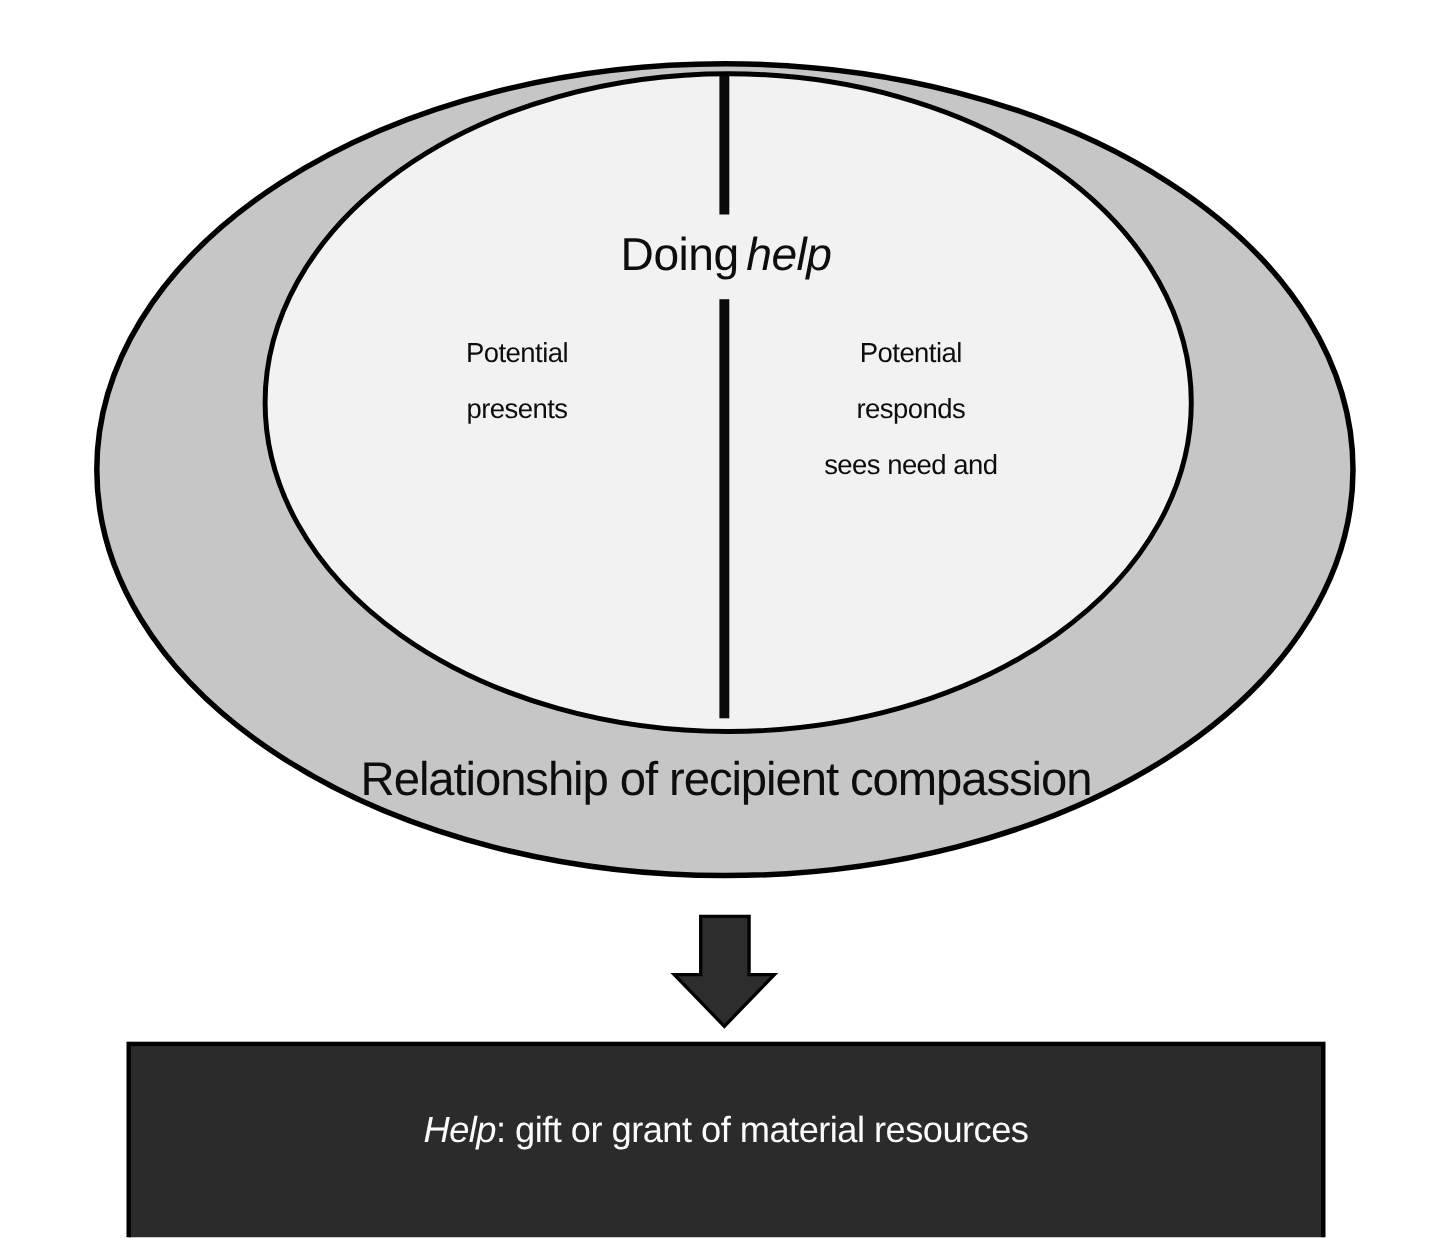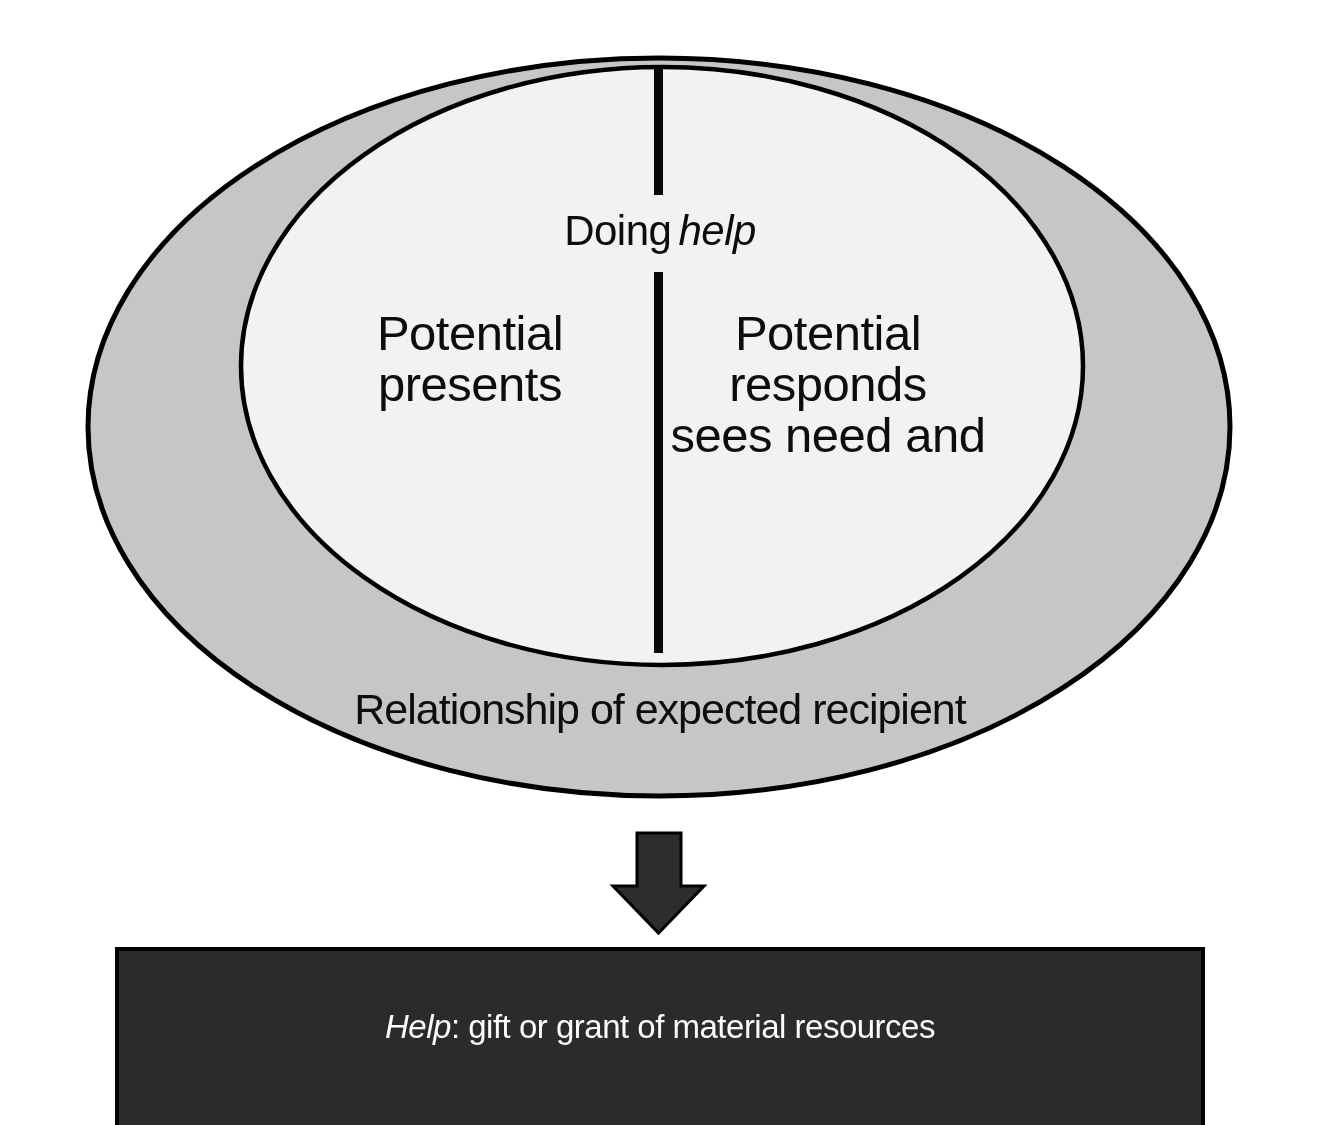--- a/index.html
+++ b/index.html
@@ -32,23 +32,23 @@
     top: 207px;
     width: 400px;
     font-size: 42px;
     line-height: 48px;
   }
   .doing-help .em {
     font-style: italic;
     margin-left: 7px;
   }
   .half-block {
-    top: 308px;
+    top: 296px;
     width: 320px;
-    font-size: 49px;
+    font-size: 25px;
     line-height: 51px;
     white-space: normal;
   }
   .half-left  { left: 310px; }
   .half-right { left: 668px; }
   .u {
     text-decoration: underline;
     text-decoration-thickness: 3.5px;
     text-underline-offset: 8px;
   }
@@ -101,19 +101,19 @@
     <div>Potential</div>
     <div>presents</div>
   </div>
 
   <div class="label half-block half-right">
     <div>Potential</div>
     <div>responds</div>
     <div>sees need and</div>
   </div>
 
-  <div class="label outer-label">Relationship of expected recipient</div>
+  <div class="label outer-label">Relationship of recipient compassion</div>
 
   <div class="label result-label">
     <span class="em">Help</span><span>: gift or grant of material resources</span>
   </div>
 
 </div>
 
 </body></html>

